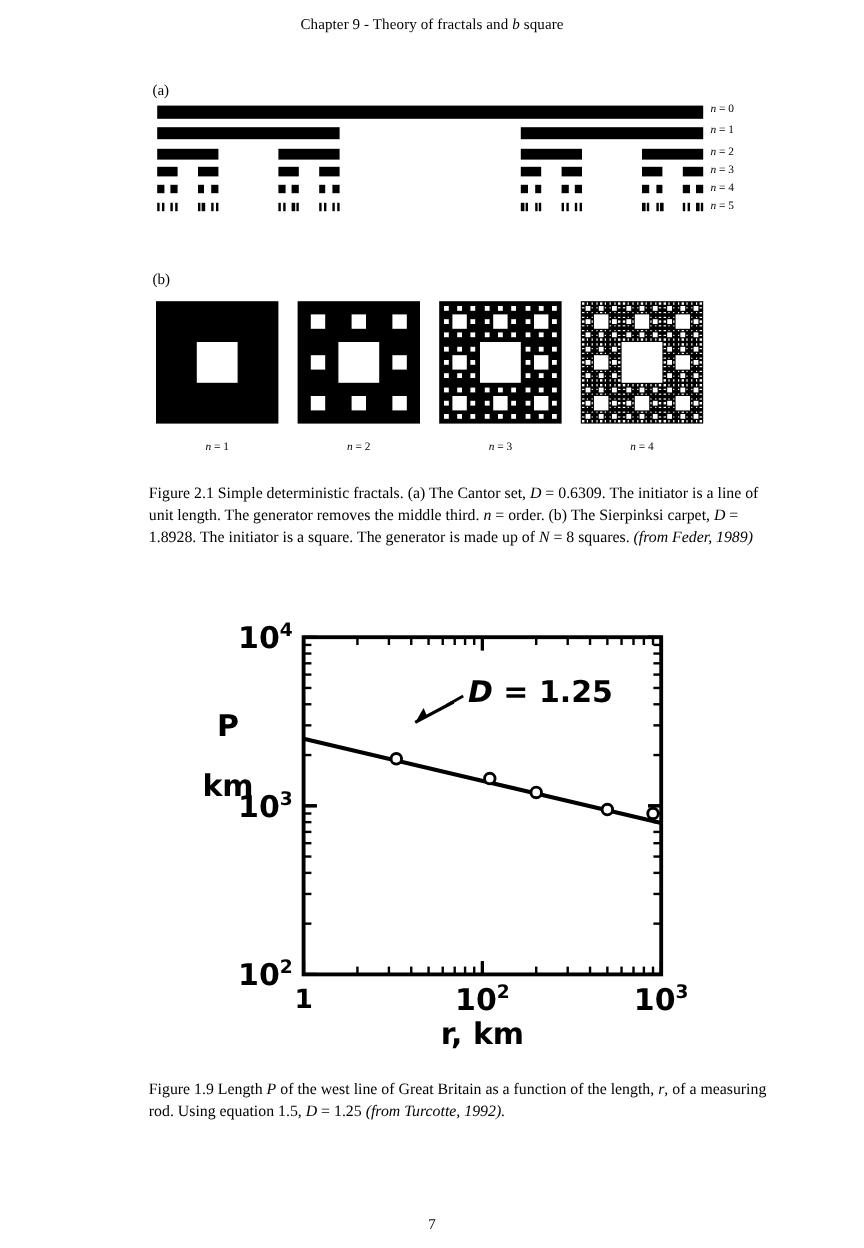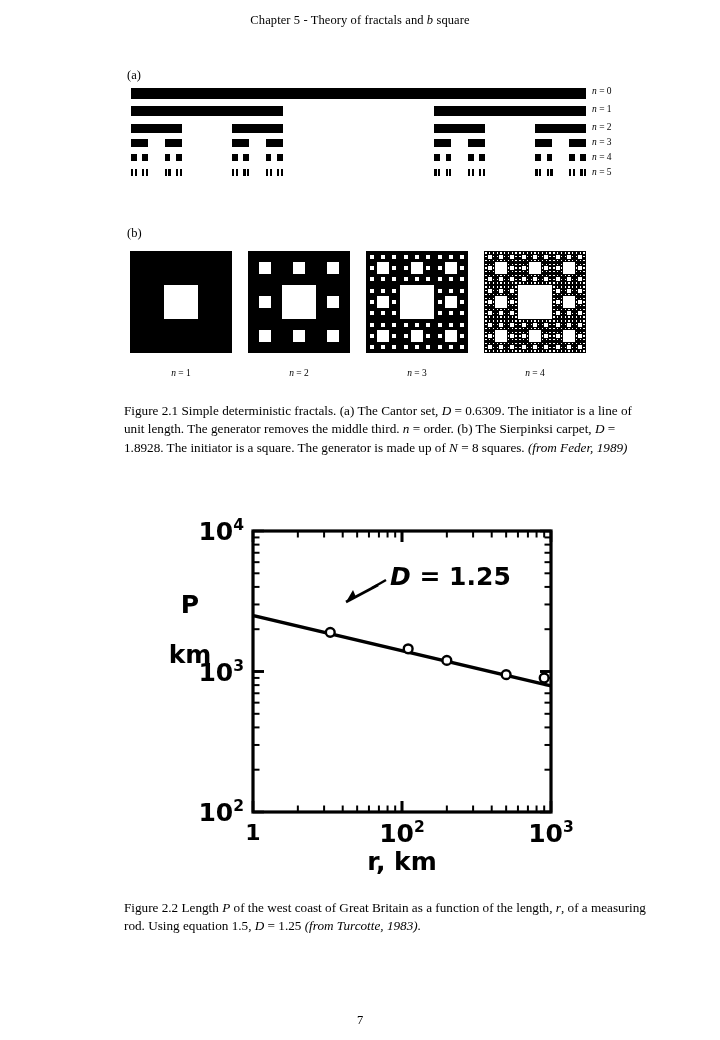--- a/index.html
+++ b/index.html
@@ -129,21 +129,21 @@
     text-align: center;
     font-size: 12.5px;
   }
 </style>
 </head>
 <body>
 
 <div class="page">
 
   <div class="running-head">
-    <span>Chapter 5 - Theory of fractals and </span><span class="ital">b</span><span> square</span>
+    <span>Chapter 9 - Theory of fractals and </span><span class="ital">b</span><span> square</span>
   </div>
 
   <div class="panel-label" id="panel-a-label">(a)</div>
 
   <div id="cantor">
       <div class="cantor-row" style="top: 0px; height: 11px;">
         <div class="cantor-bar" style="left: 0px; width: 455px; height: 11px;"></div>
       </div>
       <div class="cantor-row" style="top: 18px; height: 10px;">
         <div class="cantor-bar" style="left: 0px; width: 151.67px; height: 10px;"></div>
@@ -334,21 +334,21 @@
           <text x="252" y="337" font-size="25" font-family="&quot;DejaVu Sans&quot;, sans-serif" font-weight="bold" text-anchor="middle" fill="#000000"><tspan>10</tspan><tspan font-size="15.5" dy="-10">2</tspan></text>
           <text x="401" y="337" font-size="25" font-family="&quot;DejaVu Sans&quot;, sans-serif" font-weight="bold" text-anchor="middle" fill="#000000"><tspan>10</tspan><tspan font-size="15.5" dy="-10">3</tspan></text>
           <text x="40" y="108.19624461010011" font-size="25" font-family="&quot;DejaVu Sans&quot;, sans-serif" font-weight="bold" text-anchor="middle" fill="#000000">P</text>
           <text x="40" y="157.97195343031754" font-size="25" font-family="&quot;DejaVu Sans&quot;, sans-serif" font-weight="bold" text-anchor="middle" fill="#000000">km</text>
           <text x="252" y="365" font-size="25" font-family="&quot;DejaVu Sans&quot;, sans-serif" font-weight="bold" text-anchor="middle" fill="#000000">r, km</text>
           <text x="240" y="80" font-size="25" font-family="&quot;DejaVu Sans&quot;, sans-serif" font-weight="bold" fill="#000000"><tspan font-style="italic">D</tspan><tspan> = 1.25</tspan></text>
         </g>
     </svg>
   </div>
 
-  <div class="figure-caption" id="caption-22"><span>Figure 2.2  Length </span><span class="ital">P</span><span> of the west coast of Great Britain as a function of the length, </span><span class="ital">r</span><span>, of a measuring rod.  Using equation 1.5, </span><span class="ital">D</span><span> = 1.25 </span><span class="ital">(from Turcotte, 1983).</span></div>
+  <div class="figure-caption" id="caption-22"><span>Figure 1.9  Length </span><span class="ital">P</span><span> of the west line of Great Britain as a function of the length, </span><span class="ital">r</span><span>, of a measuring rod.  Using equation 1.5, </span><span class="ital">D</span><span> = 1.25 </span><span class="ital">(from Turcotte, 1992).</span></div>
 
   <div id="page-number">7</div>
 
 <div class="cantor-n-label" style="top: 86px;"><span>n</span><span class="eq"> = 0</span></div>
     <div class="cantor-n-label" style="top: 104px;"><span>n</span><span class="eq"> = 1</span></div>
     <div class="cantor-n-label" style="top: 122px;"><span>n</span><span class="eq"> = 2</span></div>
     <div class="cantor-n-label" style="top: 137px;"><span>n</span><span class="eq"> = 3</span></div>
     <div class="cantor-n-label" style="top: 152px;"><span>n</span><span class="eq"> = 4</span></div>
     <div class="cantor-n-label" style="top: 167px;"><span>n</span><span class="eq"> = 5</span></div>
     <div class="carpet" style="left: 130px;">

